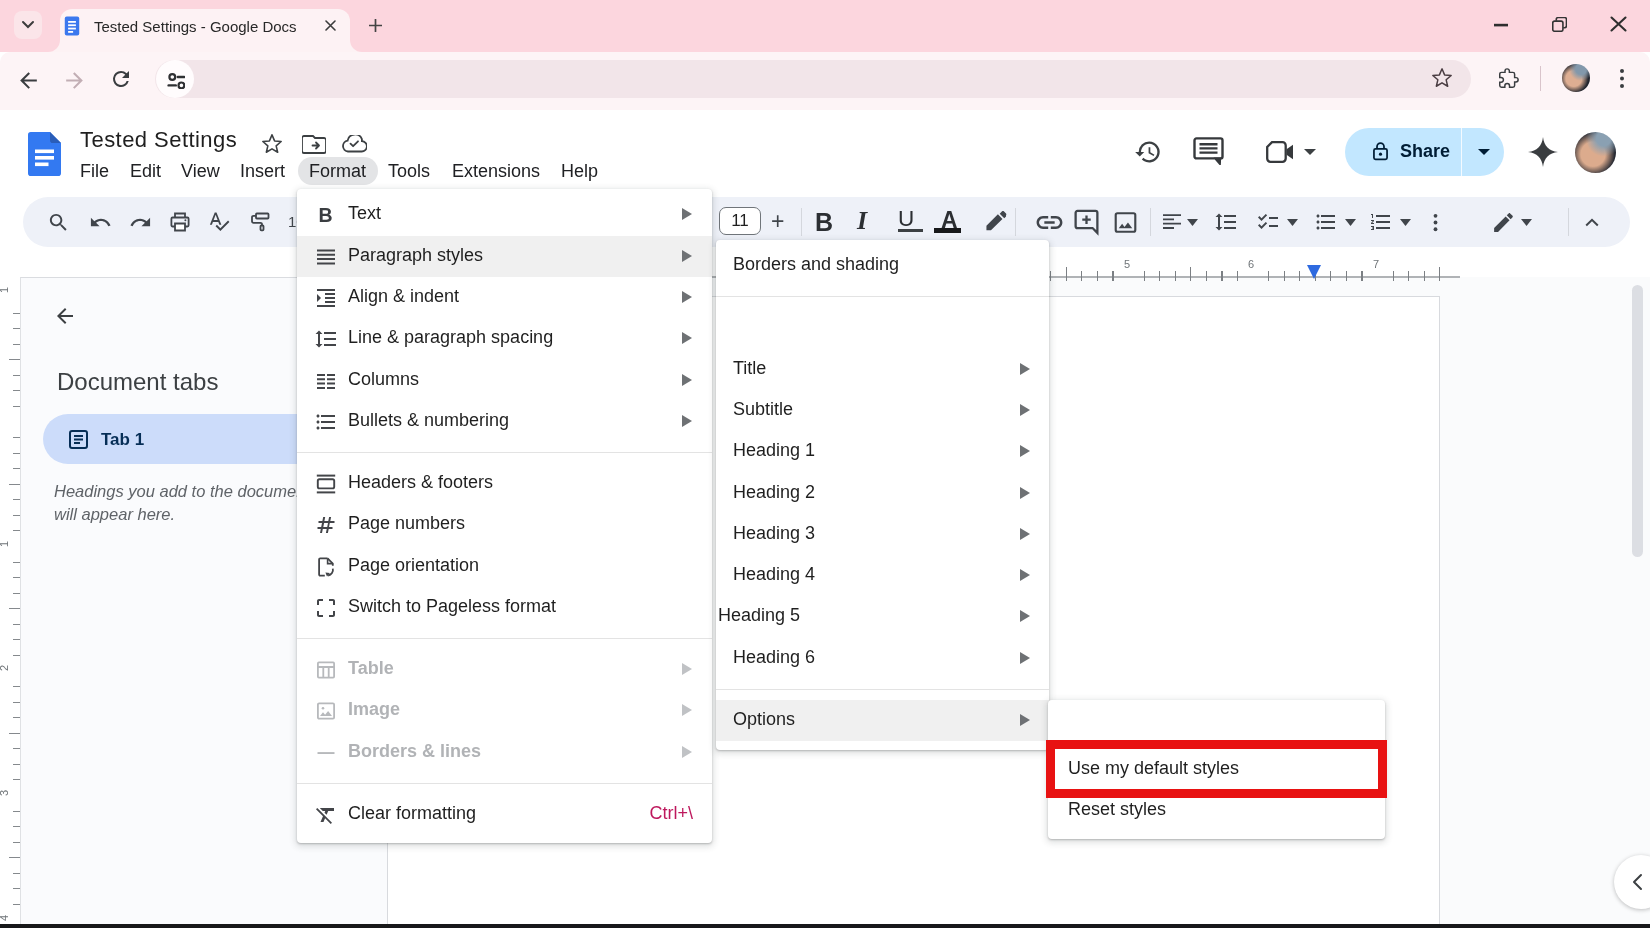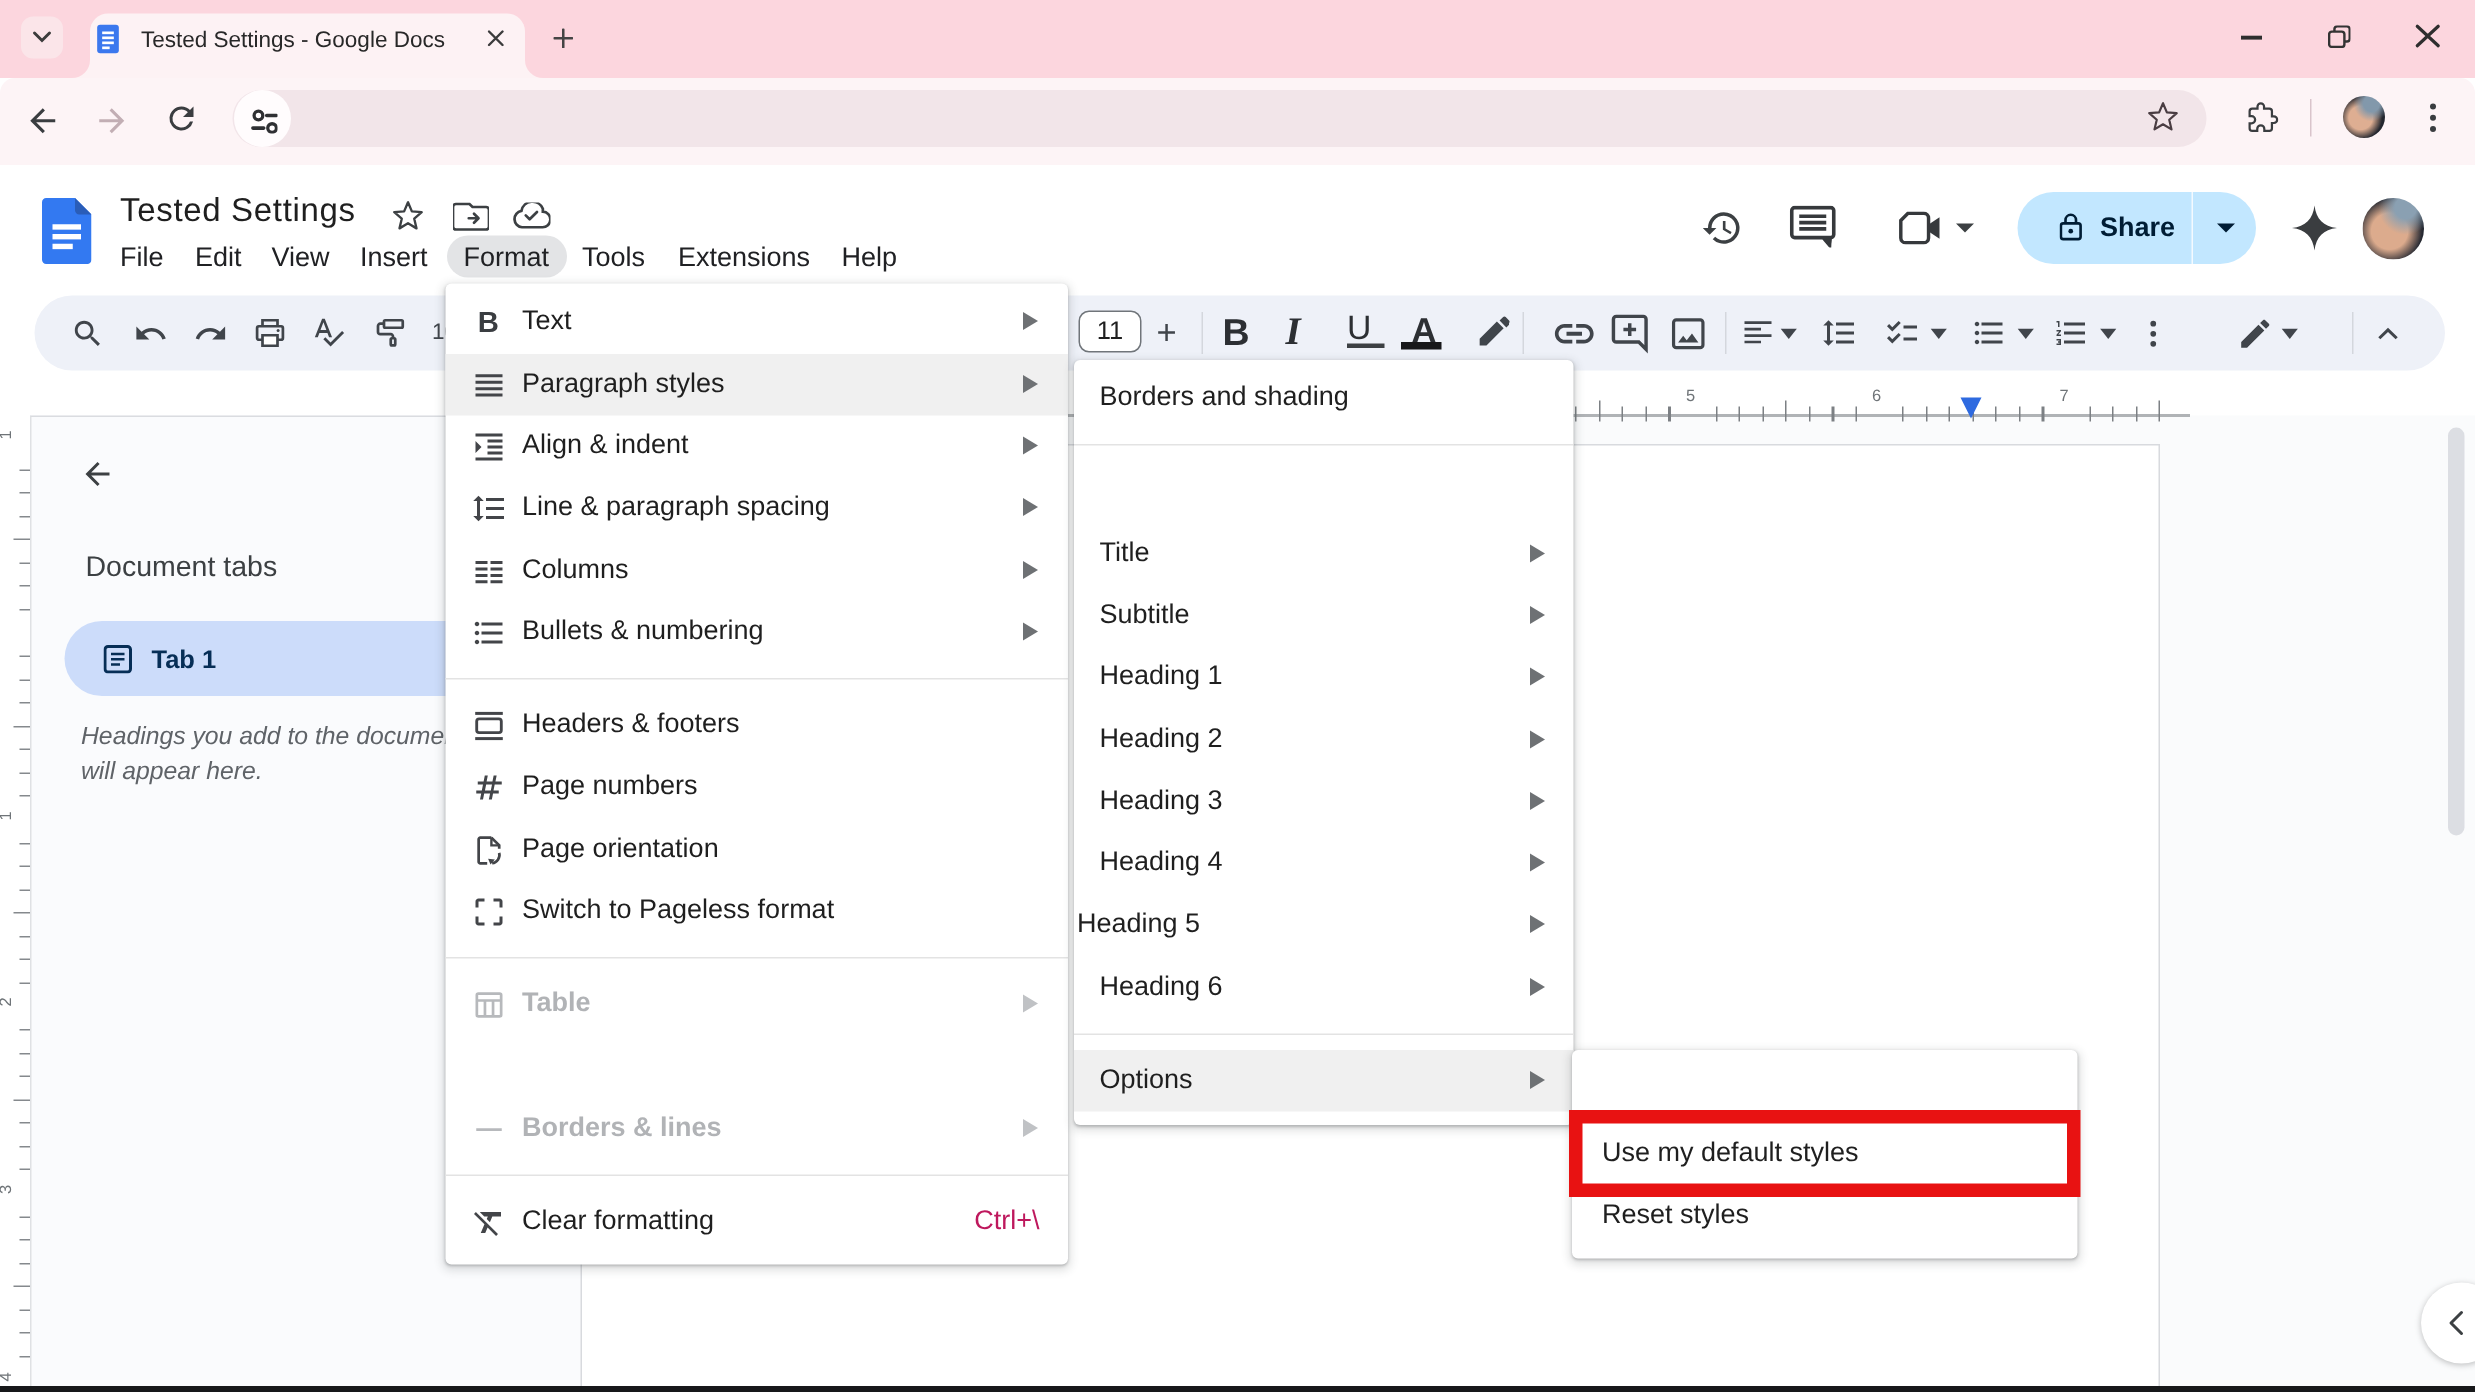--- a/index.html
+++ b/index.html
@@ -44,21 +44,21 @@
   .rnum { top:258px; font-size:11px; color:#6f7478; z-index:3; }
   .vnum { left:1px; font-size:11px; color:#6f7478; transform:rotate(-90deg); }
   .vtick { left:13px; width:7px; height:1px; background:#85898d; }
   .vtick.half { left:9px; width:11px; }
   #bluemarker { z-index:3; left:1307px; top:265px; width:0; height:0; border-left:7.5px solid transparent; border-right:7.5px solid transparent; border-top:14px solid #2e6ae0; }
 
   
   #leftpanel { left:20px; top:277px; width:368px; height:651px; background:#fafbfd; border-top:1px solid #dadce0; border-right:1px solid #d8dade; border-left:1px solid #dfe1e4; }
   #docpage { left:388px; top:296px; width:1052px; height:632px; background:#fff; border-top:1px solid #d8dade; border-right:1px solid #d8dade; }
   #canvasbg { left:388px; top:277px; width:1262px; height:651px; background:#fafbfc; }
-  #dtabs-label { left:57px; top:368px; font-size:19px; color:#3c4043; }
+  #dtabs-label { left:57px; top:368px; font-size:24px; color:#3c4043; }
   #tabchip { left:43px; top:414px; width:257px; height:50px; border-radius:25px 0 0 25px; background:#ccdcfa; }
   #tabchip-txt { left:101px; top:430px; font-size:17px; font-weight:bold; color:#062e56; }
   #hinttext { left:54px; top:480px; font-size:16.5px; font-style:italic; color:#5f6368; line-height:22.5px; width:340px; }
 
   
   .menu { z-index:5; background:#fff; border-radius:4px; box-shadow:0 1px 2px rgba(60,64,67,.3), 0 2px 6px 2px rgba(60,64,67,.15); }
   #menu1 { left:297px; top:189px; width:415px; height:654px; }
   #menu2 { left:716px; top:240px; width:333px; height:510px; }
   #menu3 { left:1048px; top:700px; width:337px; height:139px; }
   .mi { position:absolute; left:0; width:100%; height:41px; }
@@ -500,20 +500,31 @@
         <svg viewBox="0 0 24 24" width="24" height="24">
           <g fill="none" stroke="#b7b9bc" stroke-width="1.8">
             <rect x="3.9" y="4.4" width="16.2" height="15.2" rx="1"></rect>
             <path d="M3.9 9h16.2M9.3 9v10.6M14.7 9v10.6"></path>
           </g>
         </svg>
       </div>
       <div class="lbl" style="left:51px">Table</div>
       <div class="arr"></div>
     </div>
+<div class="mi dis" style="top:501px">
+      <div class="ico" style="left:17px">
+        <svg viewBox="0 0 24 24" width="24" height="24">
+          <rect x="3.9" y="4.4" width="16.2" height="15.2" rx="1.2" fill="none" stroke="#b7b9bc" stroke-width="1.8"></rect>
+          <path fill="#b7b9bc" d="M14.1 11.9l-3 3.9-2.1-2.6L6 17h12z"></path>
+          <circle cx="9" cy="9.3" r="1.3" fill="#b7b9bc"></circle>
+        </svg>
+      </div>
+      <div class="lbl" style="left:51px">Image</div>
+      <div class="arr"></div>
+    </div>
 <div class="mi dis" style="top:543px">
       <div class="ico" style="left:17px">
         <svg viewBox="0 0 24 24" width="24" height="24">
           <path fill="#b7b9bc" d="M3.5 11.1h17v1.9h-17z"></path>
         </svg>
       </div>
       <div class="lbl" style="left:51px">Borders &amp; lines</div>
       <div class="arr"></div>
     </div>
 <div class="msep" style="top:594px"></div>

